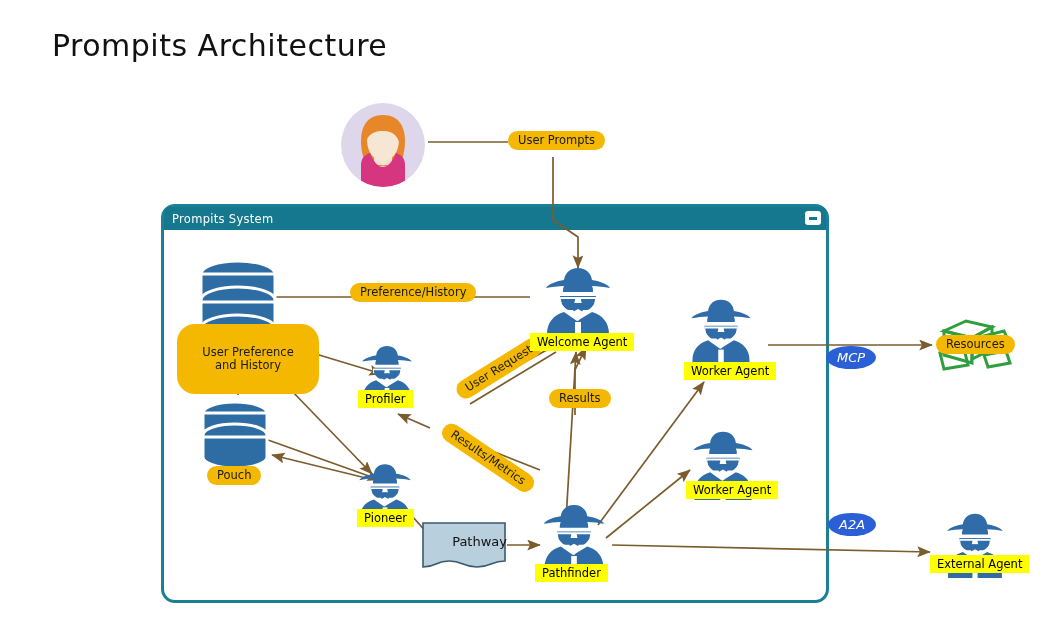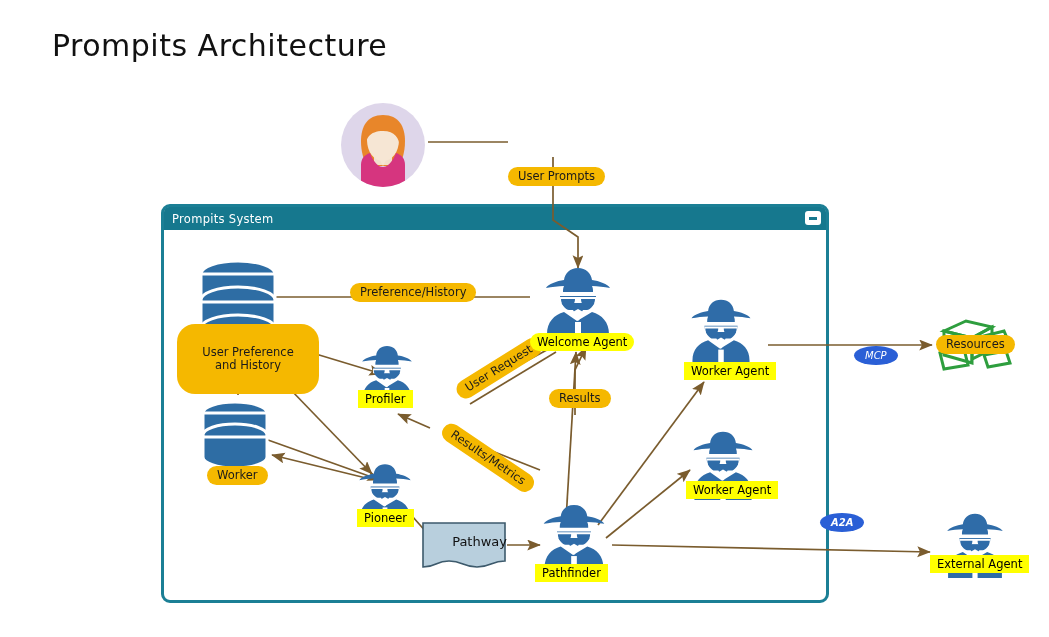--- a/index.html
+++ b/index.html
@@ -15,21 +15,21 @@
   #page-title{
     position:absolute;left:52px;top:28px;
     font-size:30px;letter-spacing:.5px;color:#111;
     font-family:"DejaVu Sans","Liberation Sans",sans-serif;
     font-weight:400;
   }
 
   
   #system-container{
     position:absolute;left:161px;top:204px;width:668px;height:399px;
-    border:3px solid #1b7f95;border-radius:9px;background:#ffffff;
+    border:3px solid #1b7f95;border-radius:14px;background:#ffffff;
     box-sizing:border-box;
   }
   #system-header{
     position:absolute;left:0;top:0;width:100%;height:23px;
     background:#16788e;border-radius:5px 5px 0 0;
     display:flex;align-items:center;
   }
   #system-header .ttl{
     color:#fff;font-size:11.5px;margin-left:8px;letter-spacing:.3px;
   }
@@ -46,22 +46,22 @@
     border-radius:14px;padding:3px 10px;font-size:11.5px;
     white-space:nowrap;line-height:1.15;text-align:center;
   }
   .pill.two{border-radius:18px;padding:22px 12px;}
   .tag{
     position:absolute;background:#ffff00;color:#000;
     padding:2px 7px;font-size:11.5px;white-space:nowrap;
   }
   .badge{
     position:absolute;background:#2a5fd6;color:#fff;
-    border-radius:50%/50%;padding:4px 11px;font-size:10px;
-    font-style:italic;white-space:nowrap;margin-left:28px;
+    border-radius:50%/50%;padding:4px 11px;font-size:13px;
+    font-style:italic;white-space:nowrap;
   }
 
   
   #user-avatar{position:absolute;left:341px;top:103px;width:84px;height:84px;}
 
   
   .icon-node{position:absolute;}
 
   
   #pathway-shape{position:absolute;left:421px;top:521px;width:86px;height:48px;}
@@ -145,21 +145,21 @@
         <path d="M42 12c-16 0-22 12-22 26 0 12 3 20 7 25l30 0c4-5 7-13 7-25 0-14-6-26-22-26z" fill="#e8862a"></path>
         <path d="M33 40h18v22H33z" fill="#f2e0cc"></path>
         <path d="M42 18c-10 0-16 8-16 19 0 12 7 21 16 21s16-9 16-21c0-11-6-19-16-19z" fill="#f6e6d4"></path>
         <path d="M42 14c-14 0-20 10-20 22 0 3 1 6 2 8 1-8 4-16 18-16 12 0 16 7 17 16 1-2 2-5 2-8 0-12-5-22-19-22z" fill="#e8862a"></path>
         <path d="M20 62c0-6 3-10 9-12 0 0 5 14 13 14s13-14 13-14c6 2 9 6 9 12v24H20z" fill="#d6357f"></path>
         <path d="M36 51h12l-6 12z" fill="#f6e6d4"></path>
       </g>
     </svg>
   </div>
 
-  <div class="pill" style="left:508px;top:131px;margin-top:36px;">User Prompts</div>
+  <div class="pill" style="left:508px;top:131px;">User Prompts</div>
 
   <div class="pill" style="left:350px;top:283px;">Preference/History</div>
 
   <div class="pill" style="left:453px;top:386px;transform:rotate(-32deg);transform-origin:left top;">User Request</div>
 
   <div class="pill" style="left:449px;top:420px;transform:rotate(34deg);transform-origin:left top;">Results/Metrics</div>
 
   <div class="pill" style="left:549px;top:389px;">Results</div>
 
   <div class="icon-node" style="left:196px;top:258px;">
@@ -182,36 +182,36 @@
   <div class="icon-node" style="left:199px;top:399px;">
     <svg width="72" height="78" viewBox="0 0 72 78">
       <g fill="#2e6da4" stroke="#ffffff" stroke-width="3">
         <ellipse cx="36" cy="14" rx="32" ry="11"></ellipse>
         <path d="M4 14v22c0 6 14 11 32 11s32-5 32-11V14z"></path>
         <ellipse cx="36" cy="36" rx="32" ry="11"></ellipse>
         <path d="M4 38v20c0 6 14 11 32 11s32-5 32-11V38z"></path>
       </g>
     </svg>
   </div>
-  <div class="pill" style="left:207px;top:466px;">Worker</div>
+  <div class="pill" style="left:207px;top:466px;">Pouch</div>
 
   <div class="icon-node" style="left:538px;top:266px;">
     <svg width="80" height="76" viewBox="0 0 80 76">
       <g fill="#2f6ca8">
         <path d="M40 2c-8 0-13 5-14 12-7 1-16 4-18 8 6-1 12-2 18-2-1 2-1 4-1 6h30c0-2 0-4-1-6 6 0 12 1 18 2-2-4-11-7-18-8C53 7 48 2 40 2z"></path>
         <path d="M22 30h36c0 8-6 14-9 14h-4l-5 8-5-8h-4c-3 0-9-6-9-14z" fill="#2f6ca8"></path>
         <path d="M22 31h36v6H22z" fill="#ffffff"></path>
         <path d="M23 33c0 5 3 8 7 8s7-3 7-8zM43 33c0 5 3 8 7 8s7-3 7-8z" fill="#2f6ca8"></path>
         <path d="M26 46C16 49 9 56 9 68v8h62v-8c0-12-7-19-17-22l-15 9z"></path>
         <path d="M33 47l7 8 7-8-7-4z" fill="#ffffff"></path>
         <path d="M37 56h6v20h-6z" fill="#ffffff"></path>
       </g>
     </svg>
   </div>
-  <div class="tag" style="left:530px;top:333px;border-radius:9px;">Welcome Agent</div>
+  <div class="tag" style="left:530px;top:333px;">Welcome Agent</div>
 
   <div class="icon-node" style="left:356px;top:344px;">
     <svg width="62" height="60" viewBox="0 0 80 76">
       <g fill="#2f6ca8">
         <path d="M40 2c-8 0-13 5-14 12-7 1-16 4-18 8 6-1 12-2 18-2-1 2-1 4-1 6h30c0-2 0-4-1-6 6 0 12 1 18 2-2-4-11-7-18-8C53 7 48 2 40 2z"></path>
         <path d="M22 30h36c0 8-6 14-9 14h-4l-5 8-5-8h-4c-3 0-9-6-9-14z"></path>
         <path d="M22 31h36v6H22z" fill="#ffffff"></path>
         <path d="M23 33c0 5 3 8 7 8s7-3 7-8zM43 33c0 5 3 8 7 8s7-3 7-8z" fill="#2f6ca8"></path>
         <path d="M26 46C16 49 9 56 9 68v8h62v-8c0-12-7-19-17-22l-15 9z"></path>
         <path d="M33 47l7 8 7-8-7-4z" fill="#ffffff"></path>
@@ -311,15 +311,15 @@
         <path d="M12 16 L12 40 L40 48 L40 23 Z"></path>
         <path d="M48 22 L72 16 L78 30 L54 38 Z"></path>
         <path d="M8 38 L32 34 L36 50 L12 54 Z"></path>
         <path d="M52 40 L74 36 L78 48 L56 52 Z"></path>
       </g>
     </svg>
   </div>
   <div class="pill" style="left:936px;top:335px;">Resources</div>
 
   <div class="badge" style="left:826px;top:346px;">MCP</div>
-  <div class="badge" style="left:792px;top:513px;font-weight:bold;">A2A</div>
+  <div class="badge" style="left:828px;top:513px;">A2A</div>
 
 </div>
 
 </body></html>

